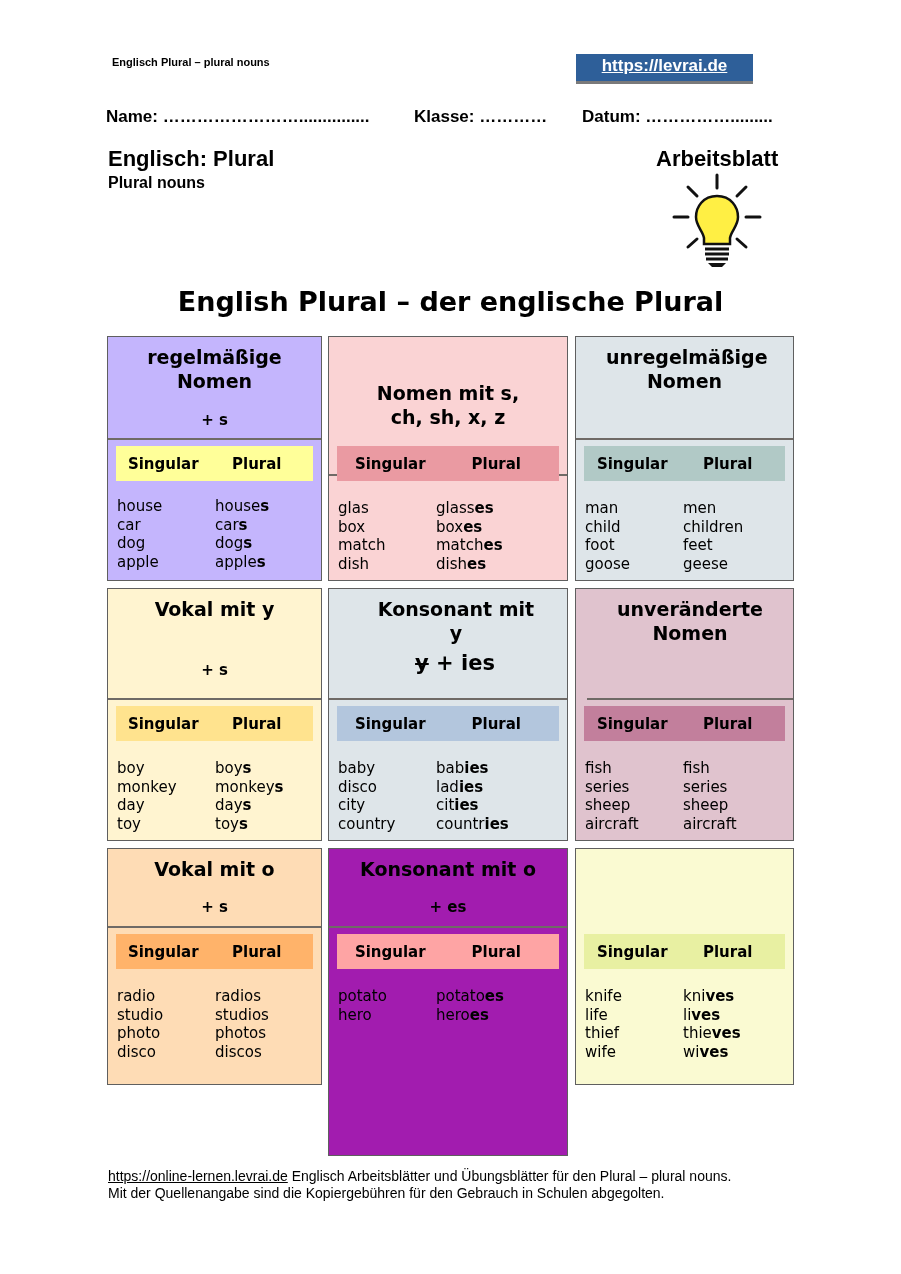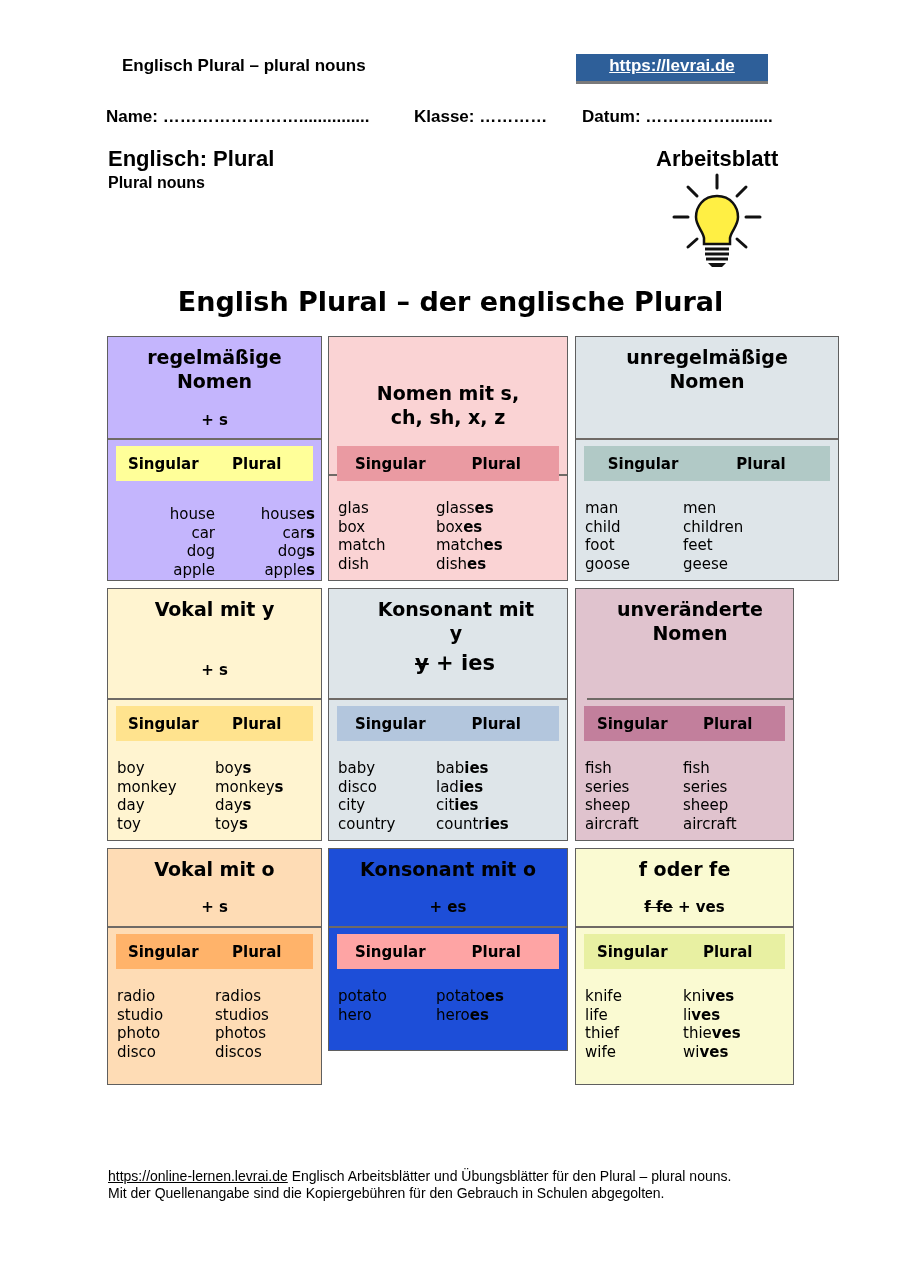--- a/index.html
+++ b/index.html
@@ -1,19 +1,19 @@
 <!DOCTYPE html>
 <html><head>
 <meta charset="utf-8">
 <style>
   html, body { margin:0; padding:0; background:#ffffff; }
   body { width:901px; height:1274px; position:relative; overflow:hidden; font-family:"Liberation Sans", sans-serif; color:#000; }
   .abs { position:absolute; }
-  .hdr-title { left:122px; top:56px; font-size:17px; font-weight:bold; }
-  .url-box { left:576px; top:54px; width:192px; height:30px; background:#2e5f99; border-bottom:3px solid #7a7a7a; box-sizing:border-box; text-align:center; }
+  .hdr-title { left:112px; top:56px; font-size:11px; font-weight:bold; }
+  .url-box { left:576px; top:54px; width:177px; height:30px; background:#2e5f99; border-bottom:3px solid #7a7a7a; box-sizing:border-box; text-align:center; }
   .url-box a { color:#ffffff; font-weight:bold; font-size:17px; line-height:24px; text-decoration:underline; }
   .name-line { left:106px; top:107px; font-size:17px; font-weight:bold; white-space:pre; }
   .klasse-line { left:414px; top:107px; font-size:17px; font-weight:bold; white-space:pre; }
   .datum-line { left:582px; top:107px; font-size:17px; font-weight:bold; white-space:pre; }
   .sub-title { left:108px; top:146px; font-size:22px; font-weight:bold; }
   .sub-sub { left:108px; top:174px; font-size:16px; font-weight:bold; }
   .arbeitsblatt { left:656px; top:146px; font-size:22px; font-weight:bold; }
   .bulb { left:670px; top:172px; width:94px; height:100px; }
   .main-title { left:0; width:901px; top:286px; text-align:center; font-family:"DejaVu Sans", sans-serif; font-size:27px; font-weight:bold; }
 
@@ -73,21 +73,21 @@
 <div id="cards">
     <div class="card" style="left: 107px; top: 336px; width: 215px; height: 245px; background: #c4b5fd;">
       <div class="top" style="height: 101px;">
         <div class="heading" style="padding: 0px 30px;">regelmäßige Nomen</div>
         <div class="rule" style="top: 74px;"><span>+ s</span></div>
       </div>
       <div class="colhdr" style="top: 109px; background: rgb(255, 255, 153);">
         <span>Singular</span>
         <span>Plural</span>
       </div>
-      <div class="rows" style="top: 168px; text-align: right;">
+      <div class="rows" style="top: 160px;">
         <div class="row">
           <span class="sg">house</span>
           <span class="pl"><span>house</span><b>s</b></span>
         </div>
         <div class="row">
           <span class="sg">car</span>
           <span class="pl"><span>car</span><b>s</b></span>
         </div>
         <div class="row">
           <span class="sg">dog</span>
@@ -120,21 +120,21 @@
         <div class="row">
           <span class="sg">match</span>
           <span class="pl"><span>match</span><b>es</b></span>
         </div>
         <div class="row">
           <span class="sg">dish</span>
           <span class="pl"><span>dish</span><b>es</b></span>
         </div>
       </div>
     </div>
-    <div class="card" style="left: 575px; top: 336px; width: 264px; height: 245px; background: rgb(222, 229, 233);">
+    <div class="card" style="left: 575px; top: 336px; width: 219px; height: 245px; background: rgb(222, 229, 233);">
       <div class="top" style="height: 101px;">
         <div class="heading" style="padding: 0px 30px;">unregelmäßige Nomen</div>
         <div class="rule" style="top: 74px;"><span></span></div>
       </div>
       <div class="colhdr" style="top: 109px; background: rgb(177, 201, 198);">
         <span>Singular</span>
         <span>Plural</span>
       </div>
       <div class="rows" style="top: 162px;">
         <div class="row">
@@ -260,45 +260,41 @@
         <div class="row">
           <span class="sg">photo</span>
           <span class="pl"><span>photos</span><b></b></span>
         </div>
         <div class="row">
           <span class="sg">disco</span>
           <span class="pl"><span>discos</span><b></b></span>
         </div>
       </div>
     </div>
-    <div class="card" style="left: 328px; top: 848px; width: 240px; height: 203px; background: #1d4ed8;">
+    <div class="card" style="left: 328px; top: 848px; width: 240px; height: 308px; background: #a21caf;">
       <div class="top" style="height: 77px;">
         <div class="heading" style="padding: 0px 30px;">Konsonant mit o</div>
         <div class="rule" style="top: 49px;"><span>+ es</span></div>
       </div>
       <div class="colhdr" style="top: 85px; background: rgb(254, 164, 164);">
         <span>Singular</span>
         <span>Plural</span>
       </div>
       <div class="rows" style="top: 138px;">
         <div class="row">
           <span class="sg">potato</span>
           <span class="pl"><span>potato</span><b>es</b></span>
         </div>
         <div class="row">
           <span class="sg">hero</span>
           <span class="pl"><span>hero</span><b>es</b></span>
         </div>
       </div>
     </div>
     <div class="card" style="left: 575px; top: 848px; width: 219px; height: 237px; background: rgb(250, 250, 210);">
-      <div class="top" style="height: 77px;">
-        <div class="heading" style="padding: 0px 30px;">f oder fe</div>
-        <div class="rule" style="top: 49px;"><span class="strike">f  fe</span><span> + ves</span></div>
-      </div>
       <div class="colhdr" style="top: 85px; background: rgb(232, 240, 162);">
         <span>Singular</span>
         <span>Plural</span>
       </div>
       <div class="rows" style="top: 138px;">
         <div class="row">
           <span class="sg">knife</span>
           <span class="pl"><span>kni</span><b>ves</b></span>
         </div>
         <div class="row">

